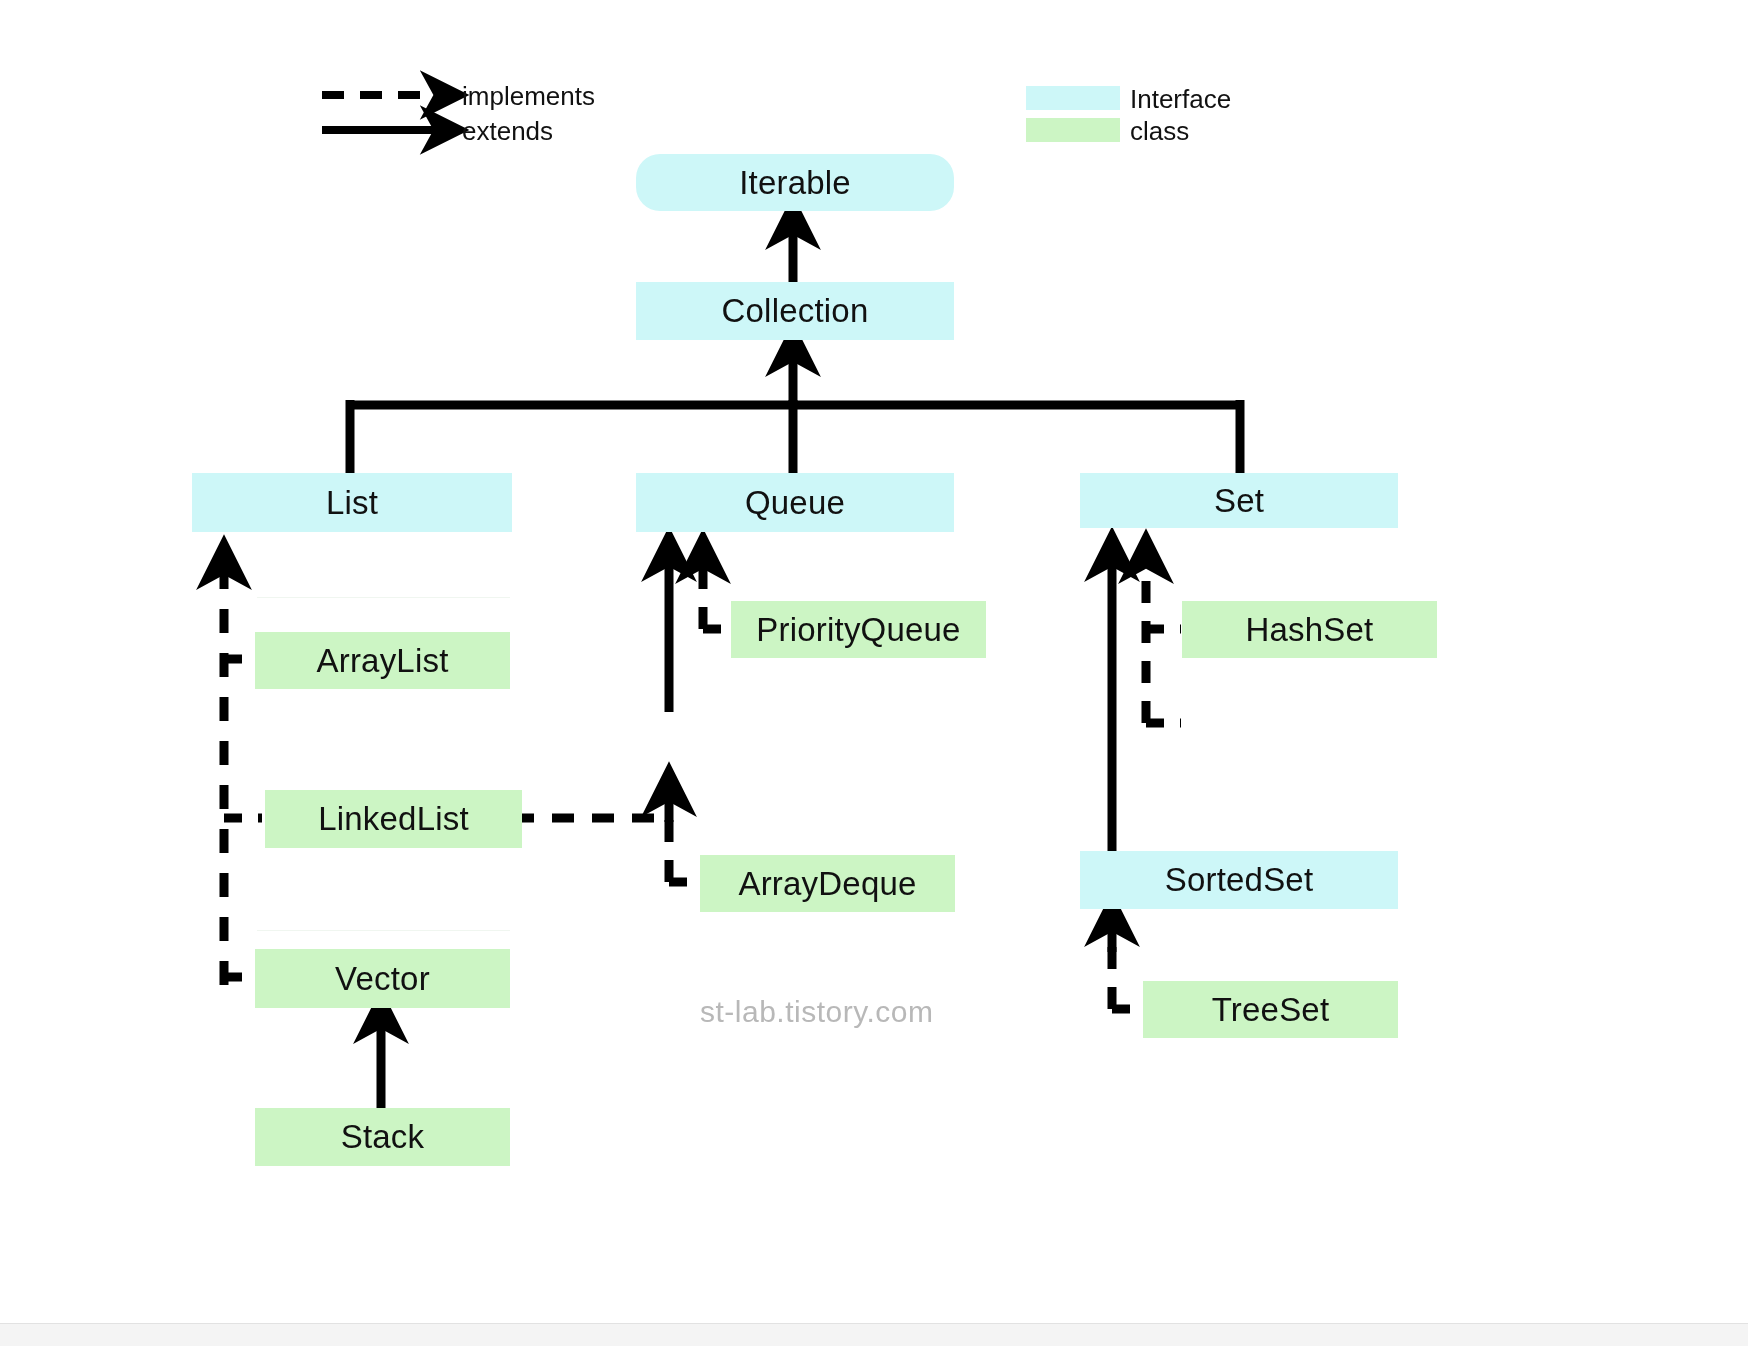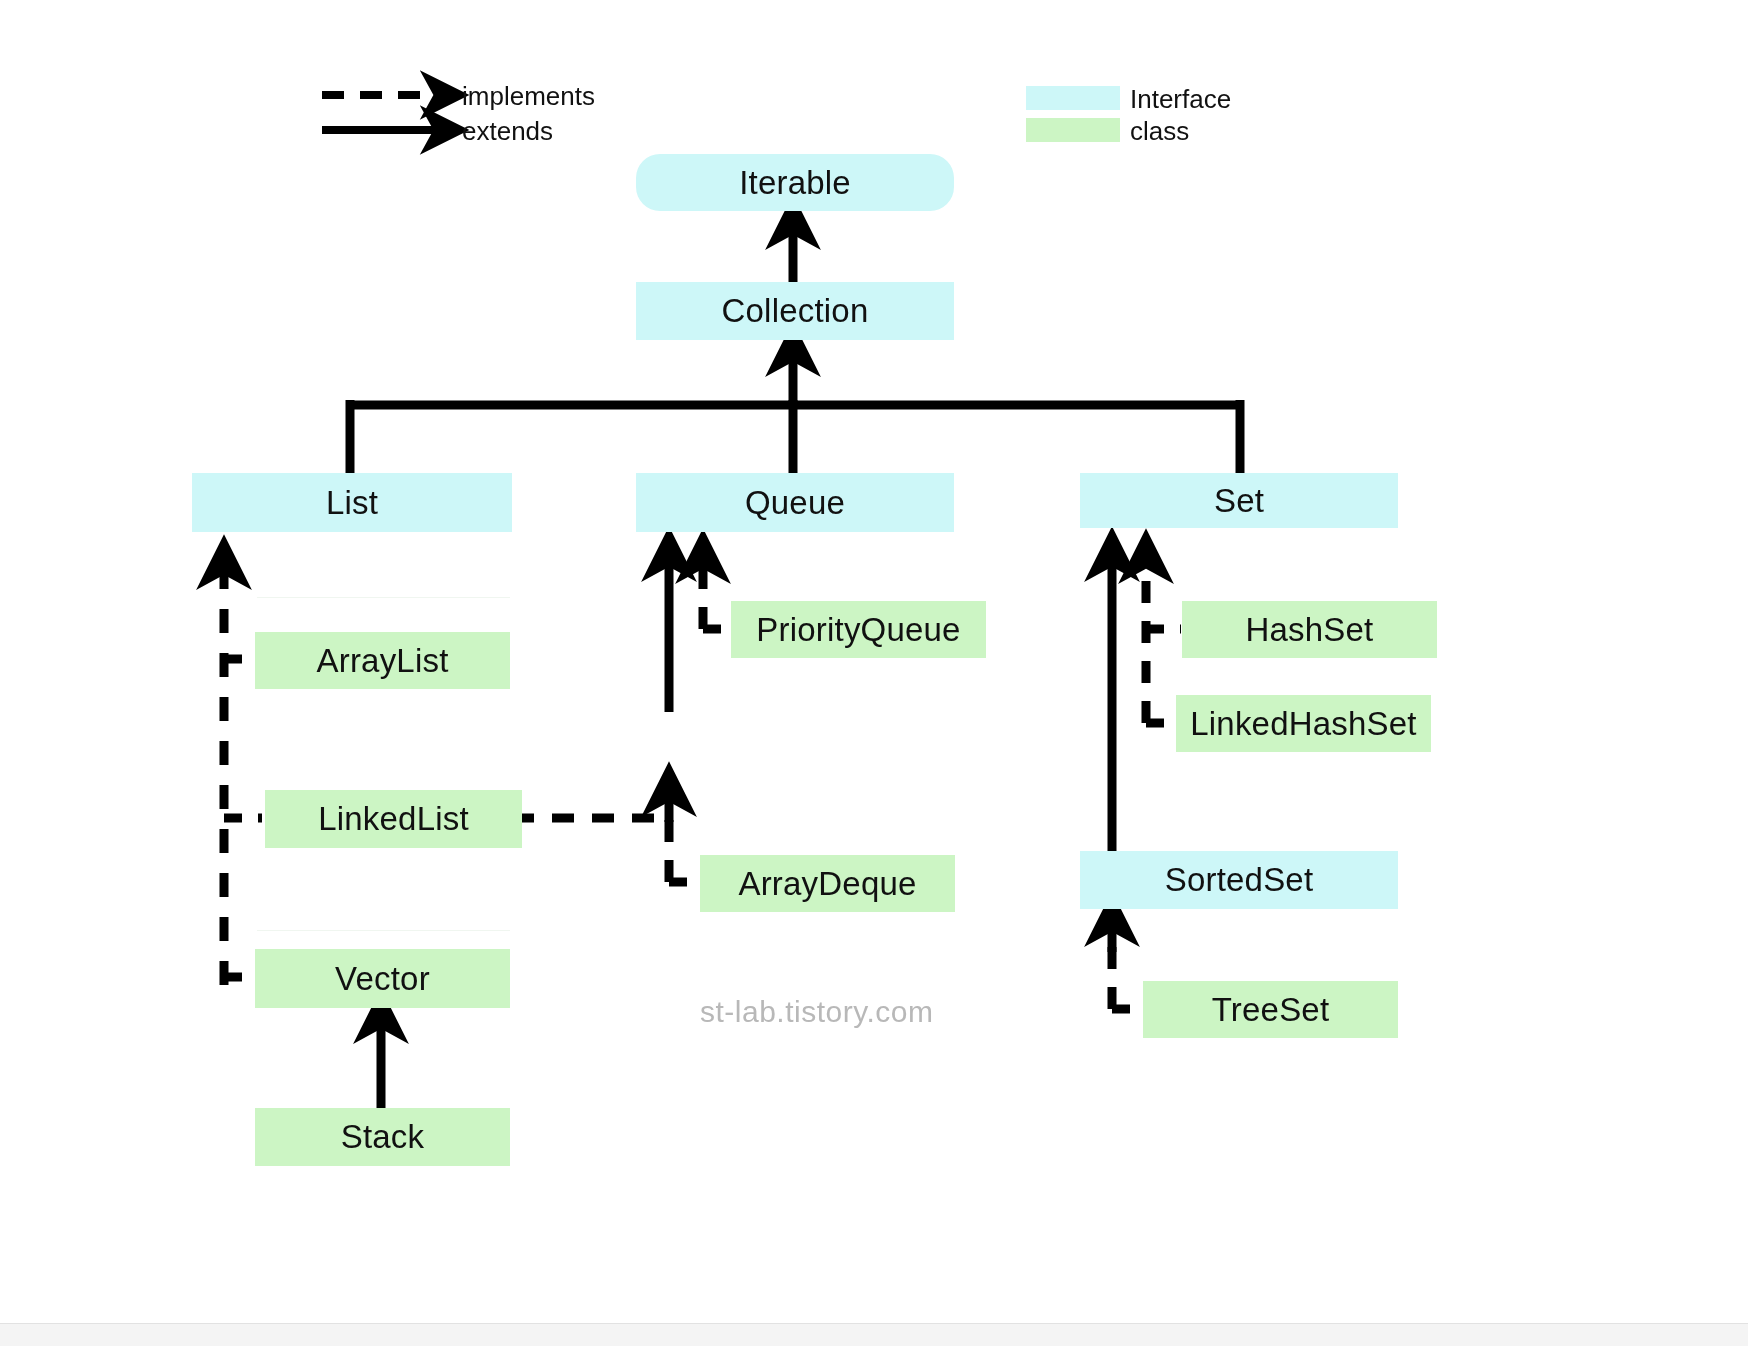--- a/index.html
+++ b/index.html
@@ -159,21 +159,20 @@
 
   <div class="node klass" style="left:255px; top:1108px; width:255px; height:58px;">Stack</div>
 
   <div class="node klass" style="left:731px; top:601px; width:255px; height:57px;">PriorityQueue</div>
 
 
   <div class="node klass" style="left:700px; top:855px; width:255px; height:57px;">ArrayDeque</div>
 
   <div class="node klass" style="left:1176px; top:601px; width:255px; height:57px;margin-left:6px;">HashSet</div>
 
-  <div class="node klass" style="left:1176px; top:695px; width:255px; height:57px;">LinkedHashSet</div>
 
   <div class="node iface" style="left:1080px; top:851px; width:318px; height:58px;">SortedSet</div>
 
   <div class="node klass" style="left:1143px; top:981px; width:255px; height:57px;">TreeSet</div>
 
   <div class="watermark" style="left:700px; top:995px;">st-lab.tistory.com</div>
 
   <div class="bottom-strip"></div>
 </div>
 

